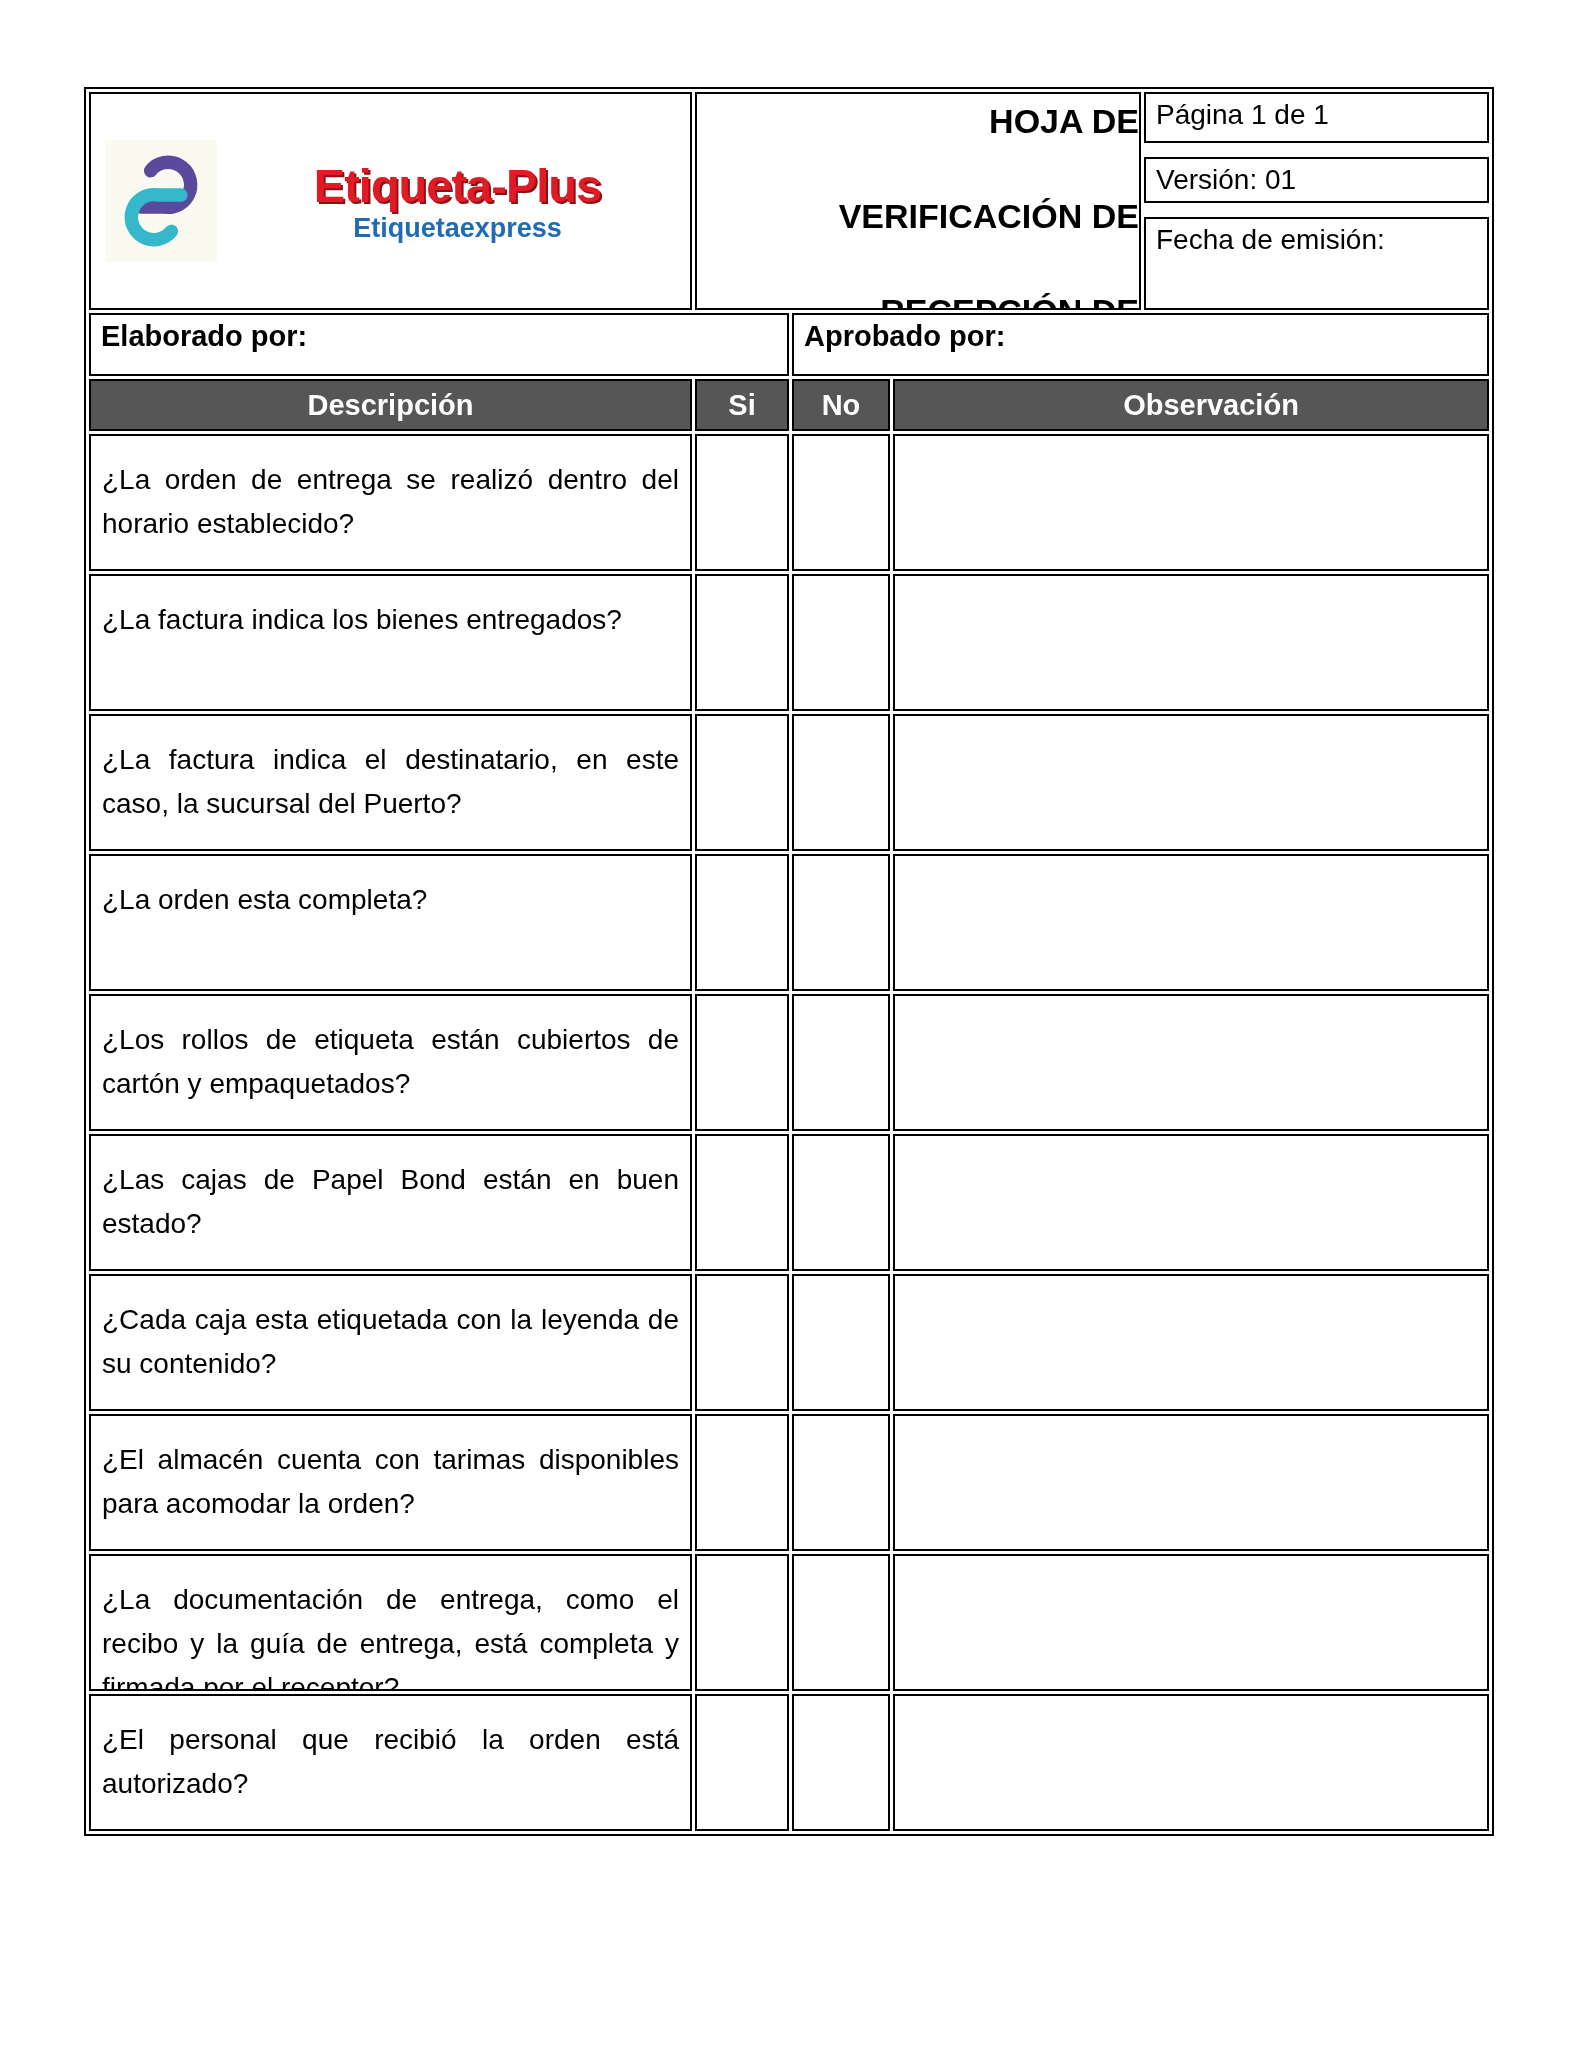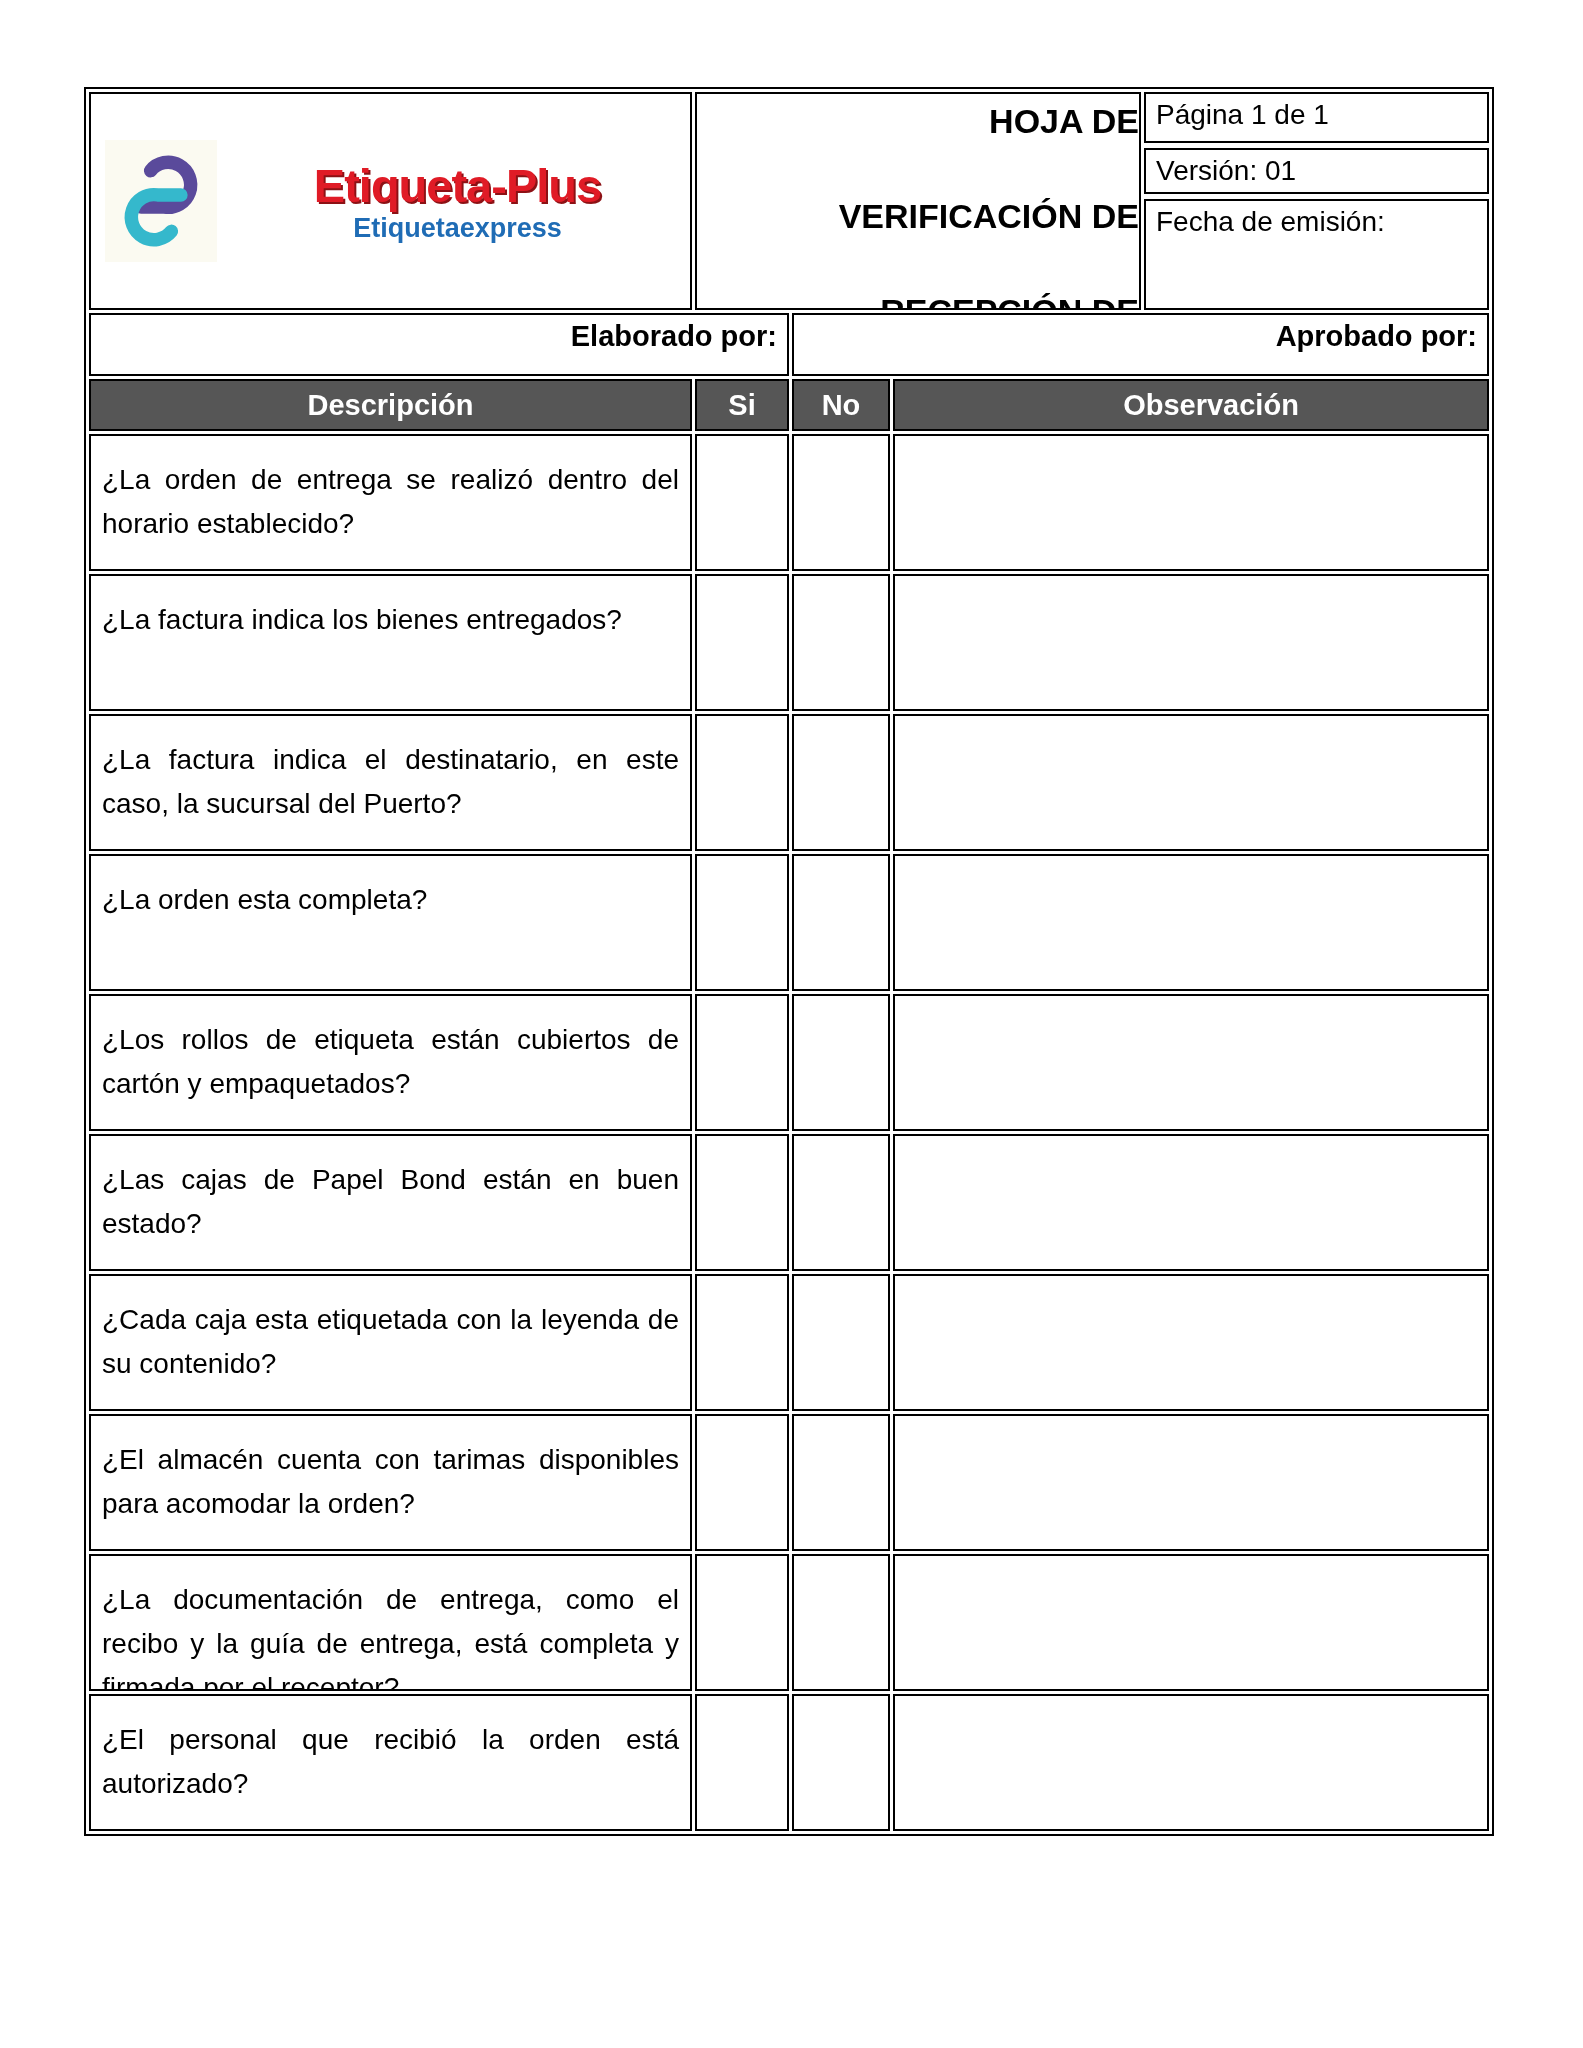--- a/index.html
+++ b/index.html
@@ -51,34 +51,34 @@
   .title-cell {
     grid-area: 1 / 2 / 2 / 5;
     display: flex; flex-direction: column; justify-content: flex-start;
     text-align: right; font-weight: bold; font-size: 34px; line-height: 51px;
     padding-top: 2px;
     gap: 44px;
   }
 
   .info-cell {
     grid-area: 1 / 5 / 2 / 6;
-    display: flex; flex-direction: column; gap: 5px;
+    display: flex; flex-direction: column; gap: 14px;
   }
   .ibox {
     border: 2px solid #000; box-sizing: border-box;
     font-size: 28px; padding: 5px 10px; background: #fff;
   }
   .ibox-page    { height: 51px; }
   .ibox-version { height: 46px; }
   .ibox-date    { flex: 1 1 auto; }
 
   
   .elab-cell  { grid-area: 2 / 1 / 3 / 3; }
   .aprob-cell { grid-area: 2 / 3 / 3 / 6; }
-  .signoff { font-weight: bold; font-size: 29px; padding: 5px 10px; text-align: right; }
+  .signoff { font-weight: bold; font-size: 29px; padding: 5px 10px; }
 
   
   .thead {
     background: var(--header_bg); color: #fff;
     font-weight: bold; font-size: 29px;
     display: flex; align-items: center; justify-content: center;
   }
   .h-desc { grid-area: 3 / 1 / 4 / 2; }
   .h-si   { grid-area: 3 / 2 / 4 / 3; }
   .h-no   { grid-area: 3 / 3 / 4 / 4; }

